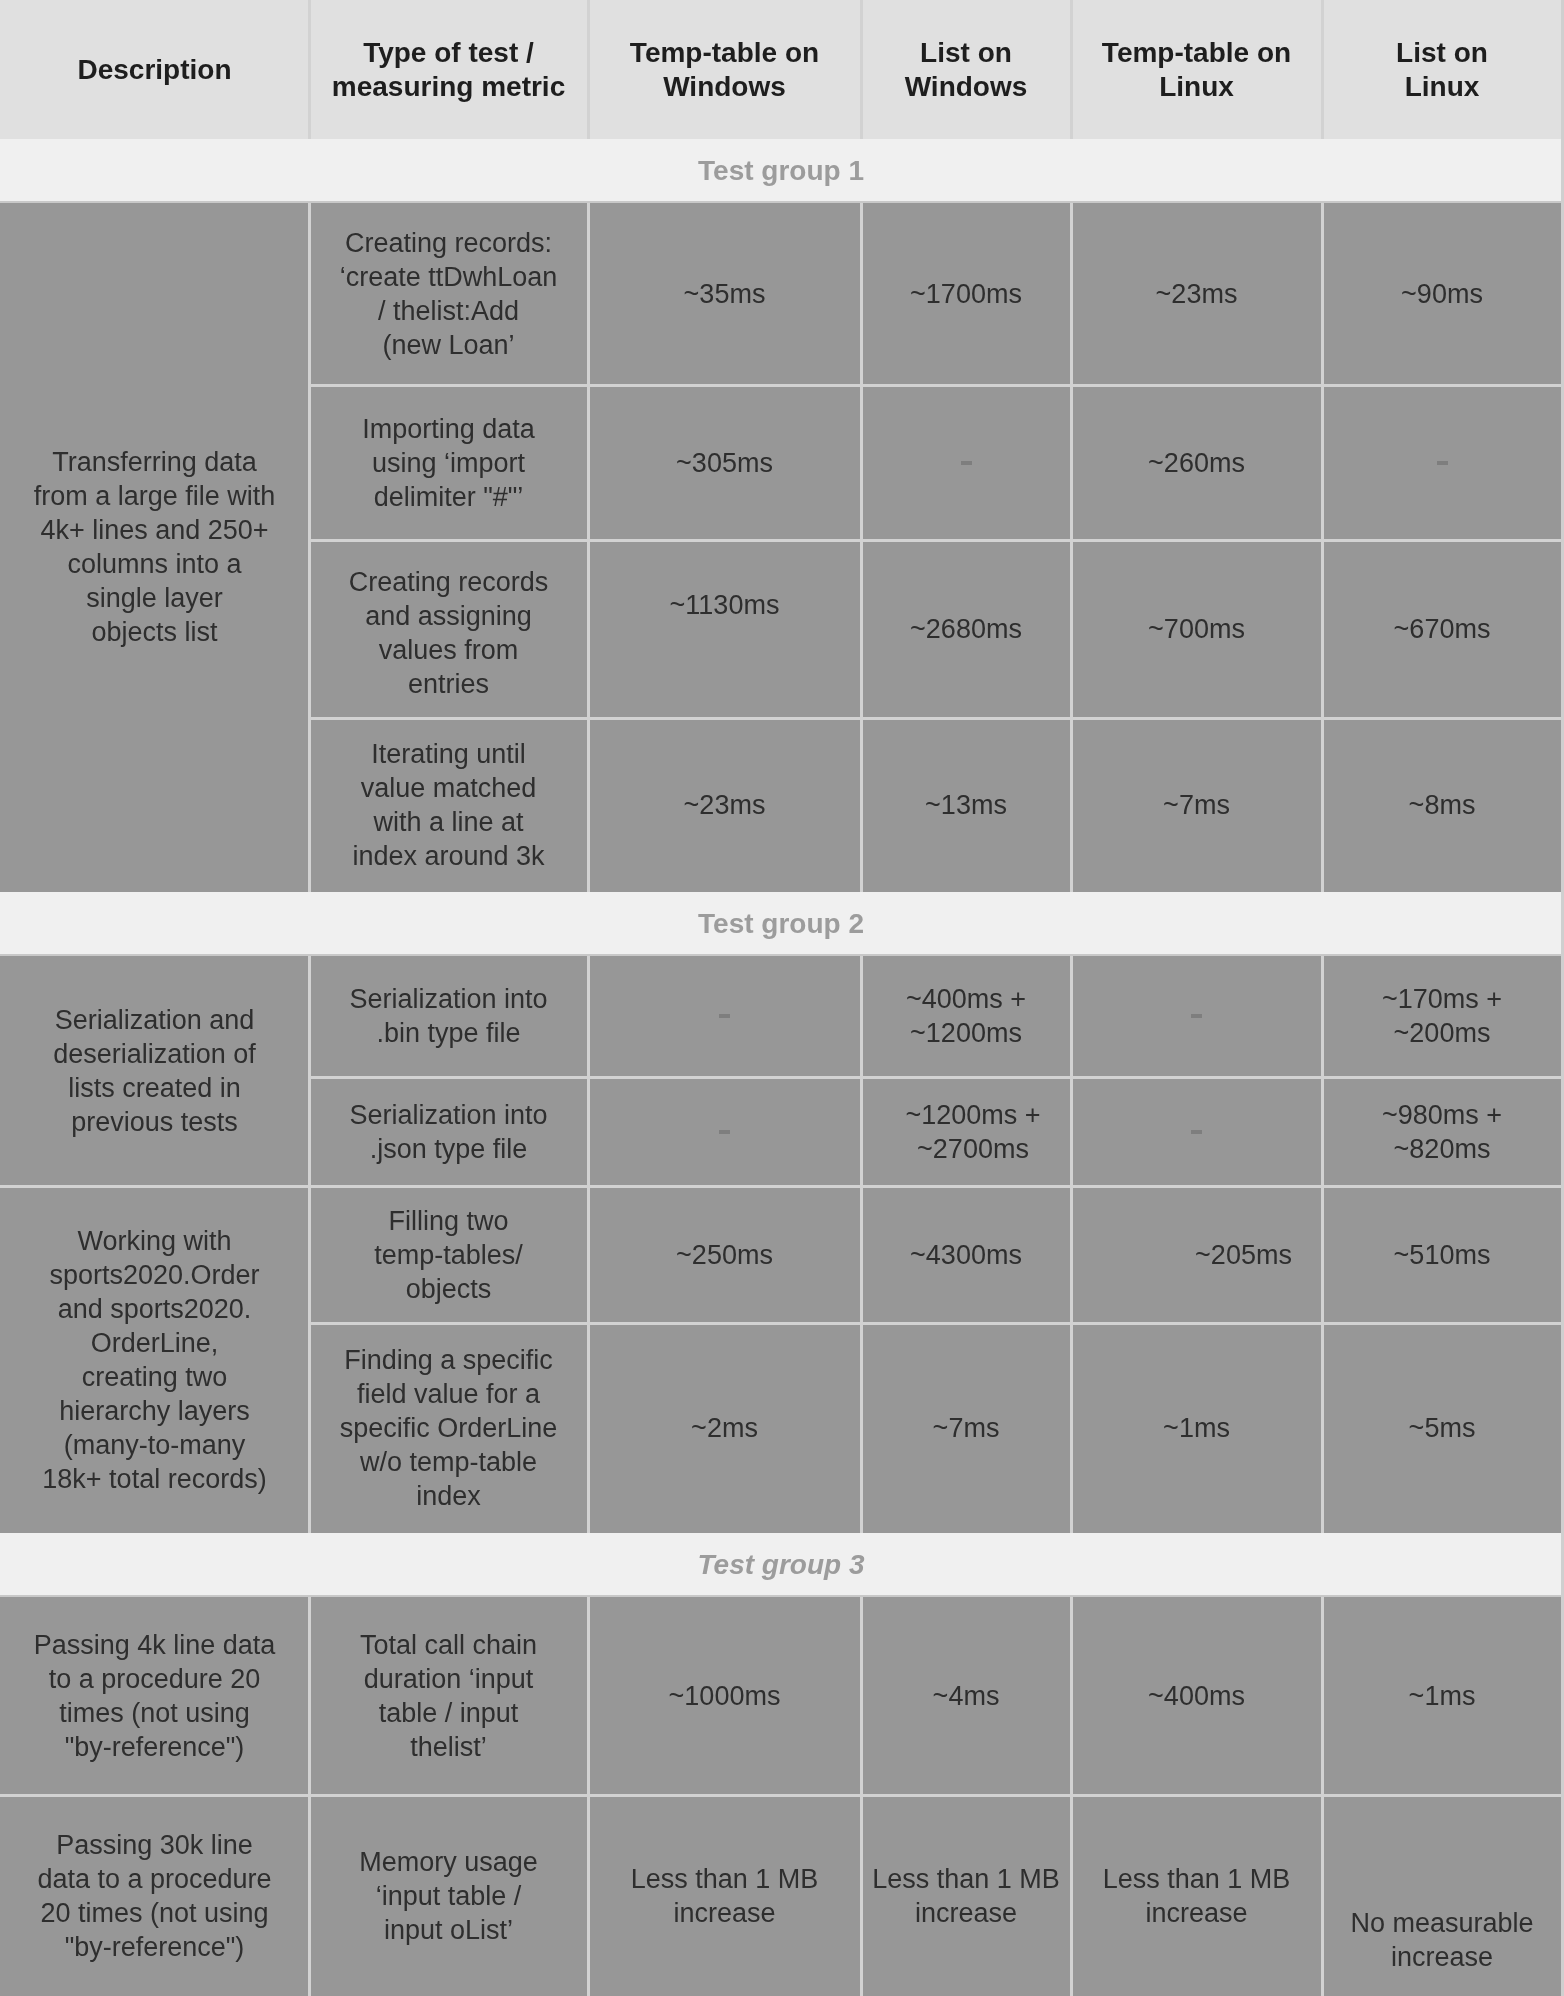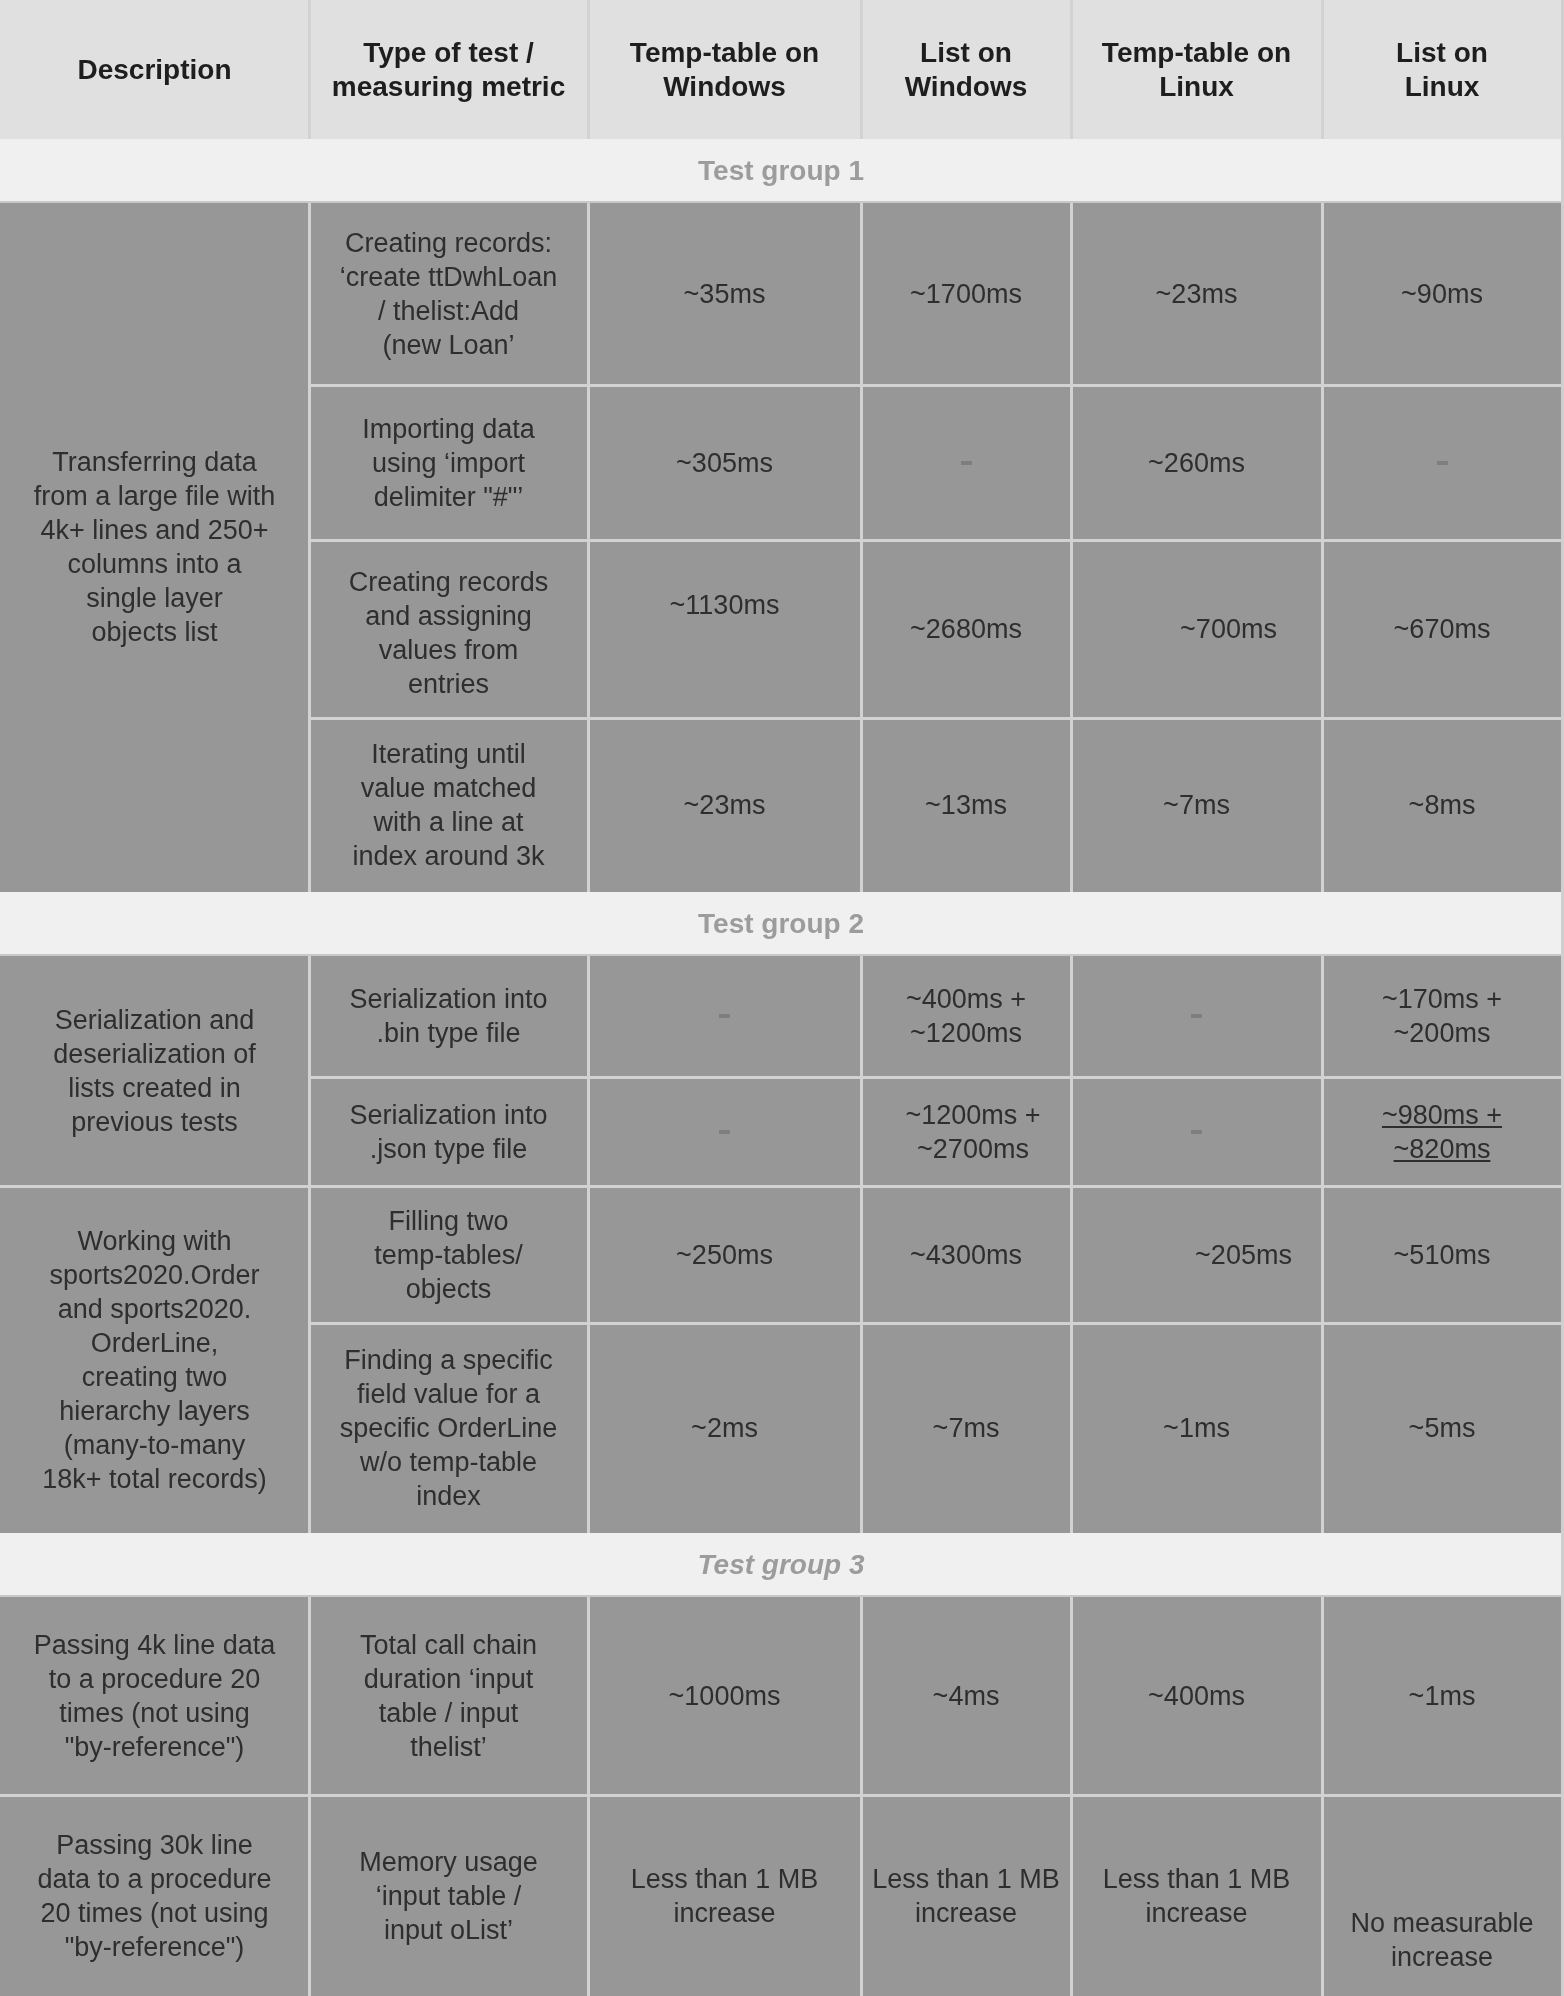--- a/index.html
+++ b/index.html
@@ -70,21 +70,21 @@
     <div class="cell" style="left: 861px; top: 385px; width: 210px; height: 155px;"><span class="dash"></span></div>
     <div class="cell" style="left: 1071px; top: 385px; width: 251px; height: 155px;">~260ms</div>
     <div class="cell" style="left: 1322px; top: 385px; width: 240px; height: 155px;"><span class="dash"></span></div>
     <div class="hline" style="left: 309px; top: 384px; width: 1253px;"></div>
     <div class="cell" style="left: 309px; top: 544px; width: 279px; height: 178px;">Creating records
 and assigning
 values from
 entries</div>
     <div class="cell" style="left: 588px; top: 516px; width: 273px; height: 178px;">~1130ms</div>
     <div class="cell" style="left: 861px; top: 540px; width: 210px; height: 178px;">~2680ms</div>
-    <div class="cell" style="left: 1071px; top: 540px; width: 251px; height: 178px; margin-left: 32px;">~700ms</div>
+    <div class="cell" style="left: 1071px; top: 540px; width: 251px; height: 178px;">~700ms</div>
     <div class="cell" style="left: 1322px; top: 540px; width: 240px; height: 178px;">~670ms</div>
     <div class="hline" style="left: 309px; top: 539px; width: 1253px;"></div>
     <div class="cell" style="left: 309px; top: 718px; width: 279px; height: 174px;">Iterating until
 value matched
 with a line at
 index around 3k</div>
     <div class="cell" style="left: 588px; top: 718px; width: 273px; height: 174px;">~23ms</div>
     <div class="cell" style="left: 861px; top: 718px; width: 210px; height: 174px;">~13ms</div>
     <div class="cell" style="left: 1071px; top: 718px; width: 251px; height: 174px;">~7ms</div>
     <div class="cell" style="left: 1322px; top: 718px; width: 240px; height: 174px;">~8ms</div>
@@ -101,21 +101,21 @@
 ~1200ms</div>
     <div class="cell" style="left: 1071px; top: 955px; width: 251px; height: 122px;"><span class="dash"></span></div>
     <div class="cell" style="left: 1322px; top: 955px; width: 240px; height: 122px;">~170ms +
 ~200ms</div>
     <div class="cell" style="left: 309px; top: 1077px; width: 279px; height: 109px;">Serialization into
 .json type file</div>
     <div class="cell" style="left: 588px; top: 1077px; width: 273px; height: 109px;"><span class="dash"></span></div>
     <div class="cell" style="left: 861px; top: 1077px; width: 210px; height: 109px; padding-left: 20px;">~1200ms +
 ~2700ms</div>
     <div class="cell" style="left: 1071px; top: 1077px; width: 251px; height: 109px;"><span class="dash"></span></div>
-    <div class="cell" style="left: 1322px; top: 1077px; width: 240px; height: 109px; text-decoration: underline;">~980ms +
+    <div class="cell" style="left: 1322px; top: 1077px; width: 240px; height: 109px;">~980ms +
 ~820ms</div>
     <div class="hline" style="left: 309px; top: 1076px; width: 1253px;"></div>
     <div class="cell" style="left: 0px; top: 1186px; width: 309px; height: 347px;">Working with
 sports2020.Order
 and sports2020.
 OrderLine,
 creating two
 hierarchy layers
 (many-to-many
 18k+ total records)</div>

